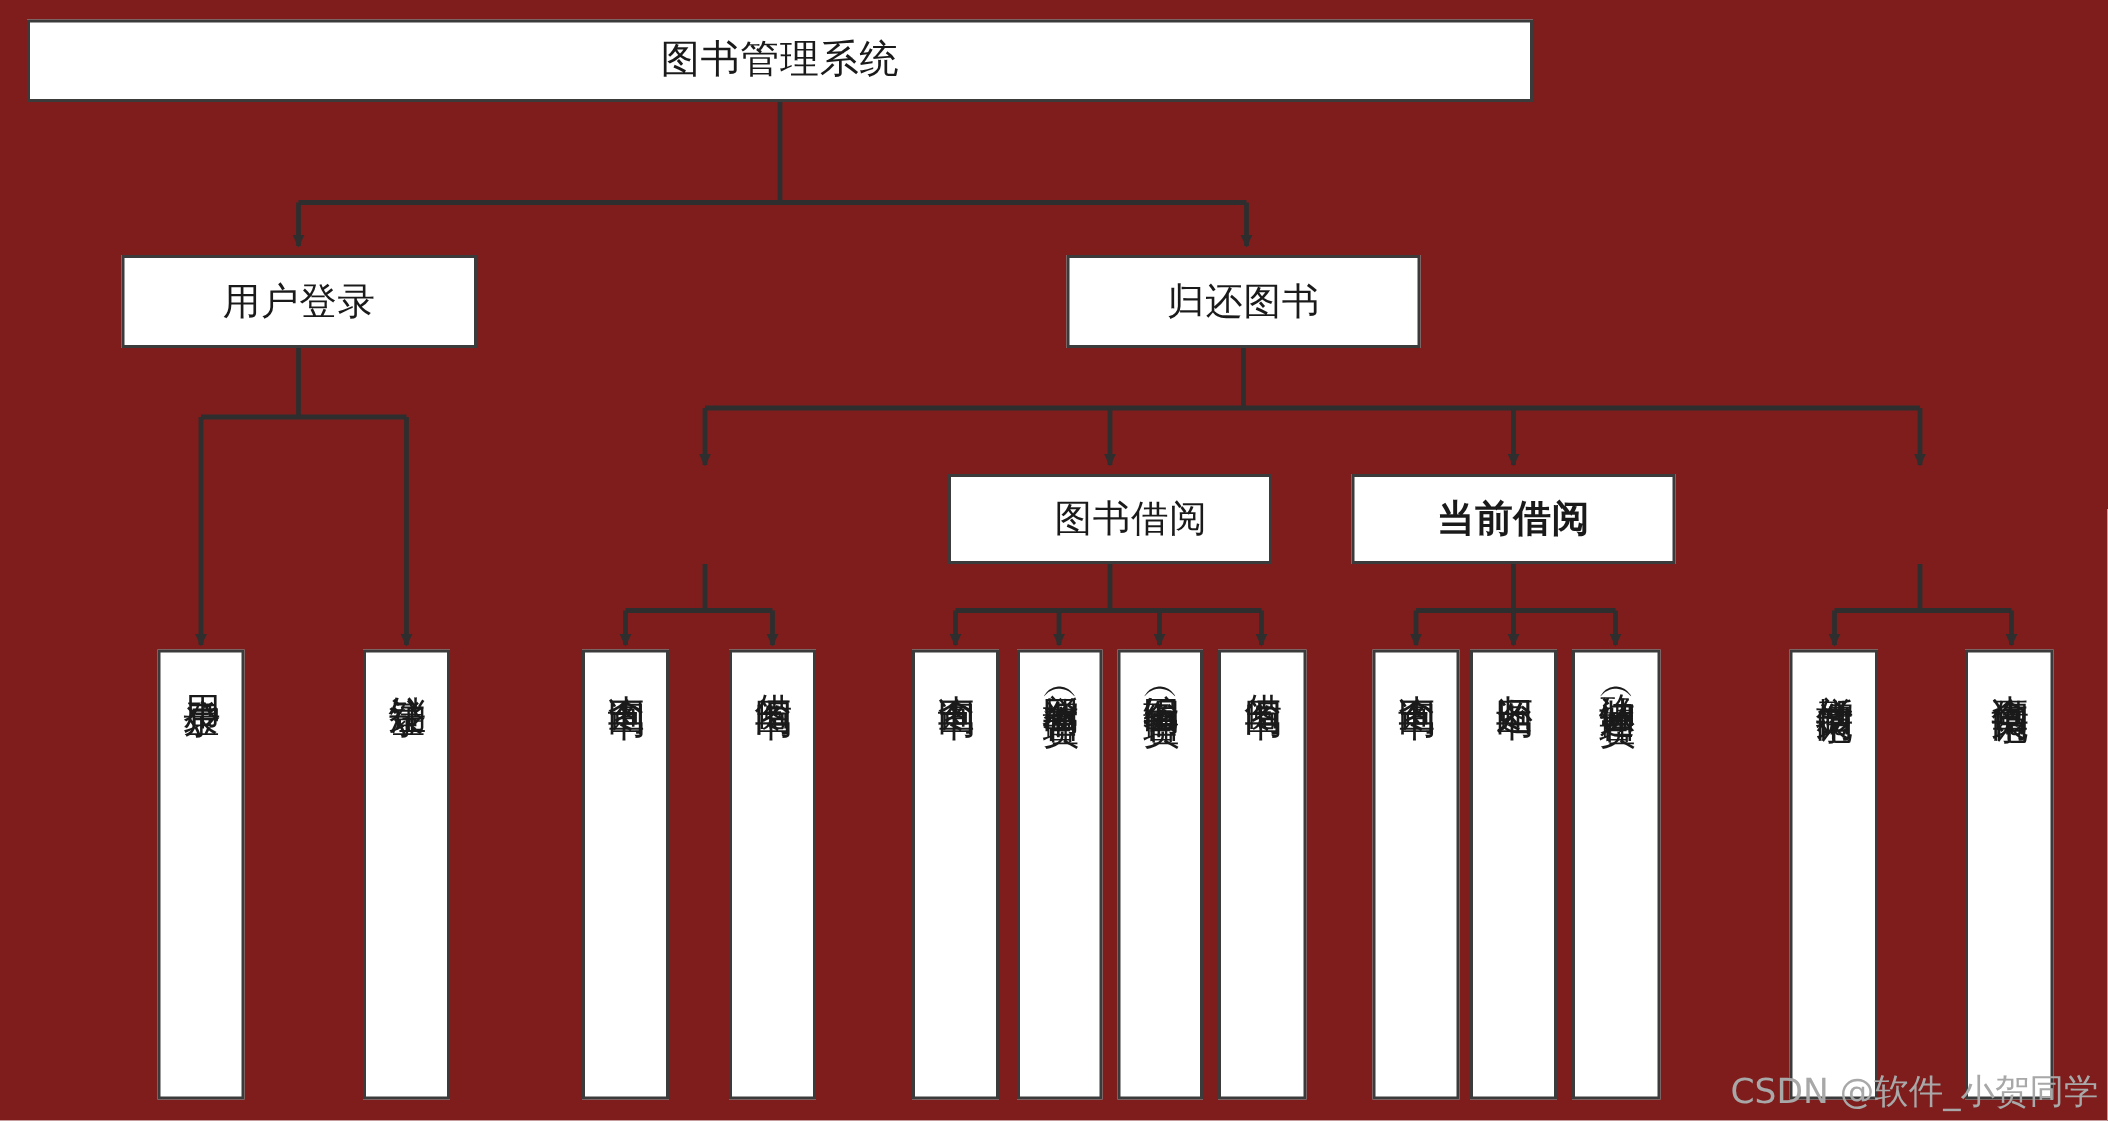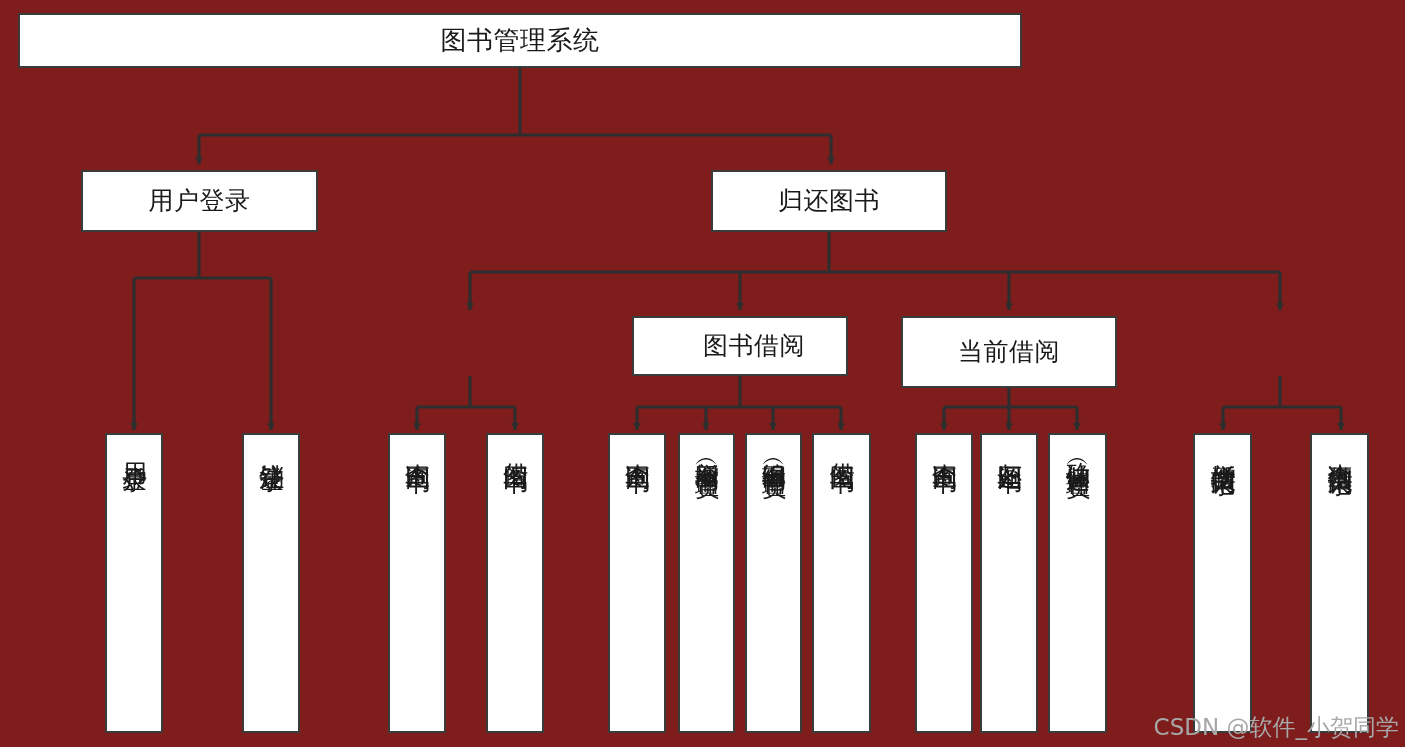--- a/index.html
+++ b/index.html
@@ -139,21 +139,21 @@
   <div class="node horiz" style="left:81px; top:170px; width:237px; height:62px;">
     <span class="node-label">用户登录</span>
   </div>
   <div class="node horiz" style="left:711px; top:170px; width:236px; height:62px;">
     <span class="node-label">归还图书</span>
   </div>
 
   <div class="node horiz" style="left:632px; top:316px; width:216px; height:60px;padding-left:28px;">
     <span class="node-label">图书借阅</span>
   </div>
-  <div class="node horiz" style="left:901px; top:316px; width:216px; height:72px;">
+  <div class="node horiz" style="left:901px; top:316px; width:216px; height:60px;font-weight:bold;">
     <span class="node-label">当前借阅</span>
   </div>
 
   <div class="node vert" style="left:105px; top:433px; width:58px; height:300px;">
     <span class="node-label">用户登录</span>
   </div>
   <div class="node vert" style="left:242px; top:433px; width:58px; height:300px;">
     <span class="node-label">注销登录</span>
   </div>
 

